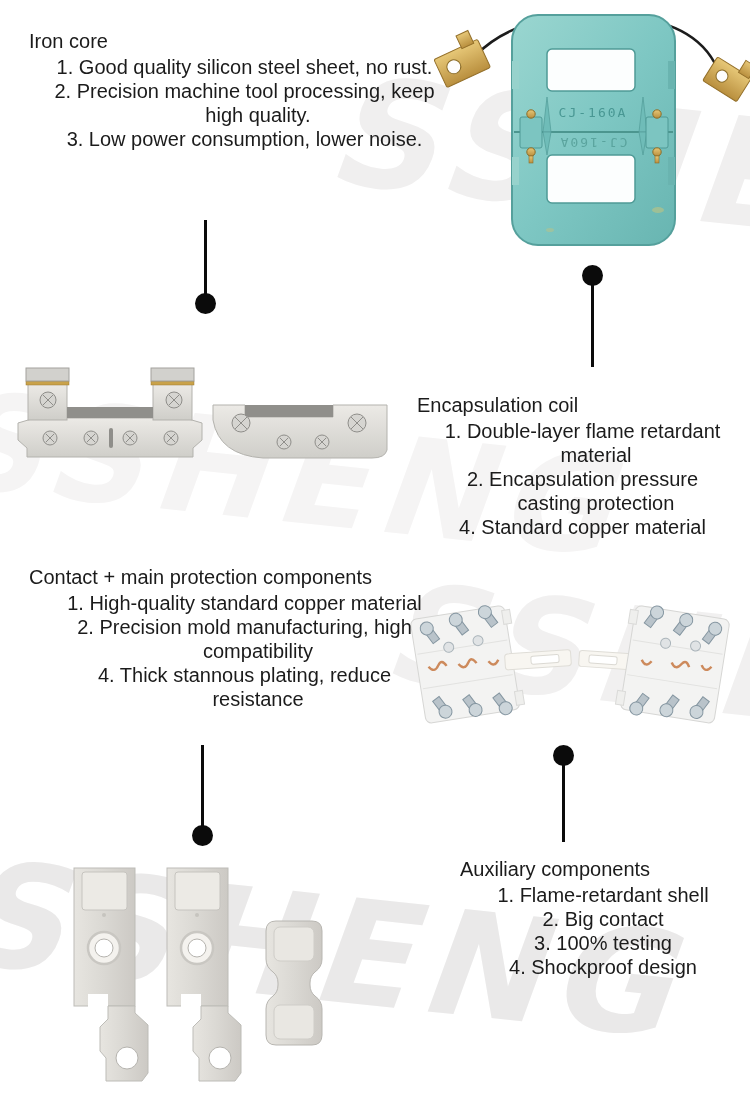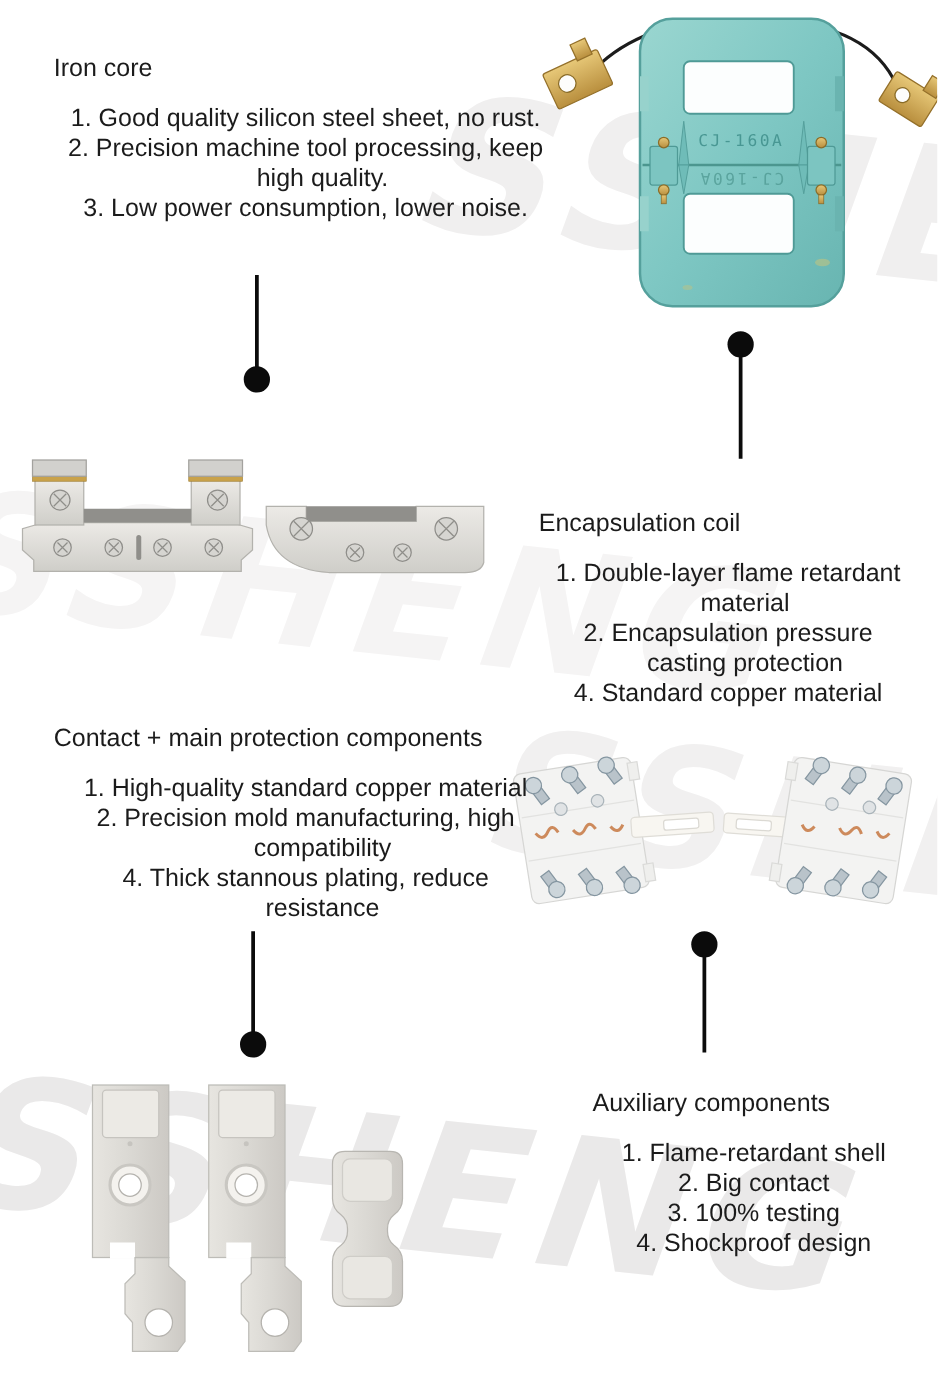--- a/index.html
+++ b/index.html
@@ -13,21 +13,21 @@
   .wm2{left:395px;top:600px;font-size:135px;color:#f1f0f0;}
   .wm3{left:-30px;top:878px;font-size:145px;color:#eae9e9;}
   .wm4{left:-45px;top:408px;font-size:135px;color:#f5f4f4;}
   
   .fig{position:absolute;z-index:2;text-align:right;}
   
   .cline{position:absolute;width:3px;background:#0b0b0b;z-index:3;}
   .cdot{position:absolute;width:21px;height:21px;border-radius:50%;background:#0b0b0b;z-index:3;}
   
   .textblock{position:absolute;color:#1b1b1b;font-size:20px;line-height:24px;z-index:4;}
-  .tb-title{margin:16px;font-size:20px;font-weight:400;}
+  .tb-title{margin:2px;font-size:20px;font-weight:400;}
   .tb-list{margin:0;padding:0;list-style:none;text-align:center;}
   .tb-item{white-space:pre-line;padding-left:27px;text-indent:-27px;}
 </style>
 </head>
 <body>
 
 <div class="canvas">
 
   <div class="watermark wm1">SSHENG</div>
   <div class="watermark wm2">SSHENG</div>

